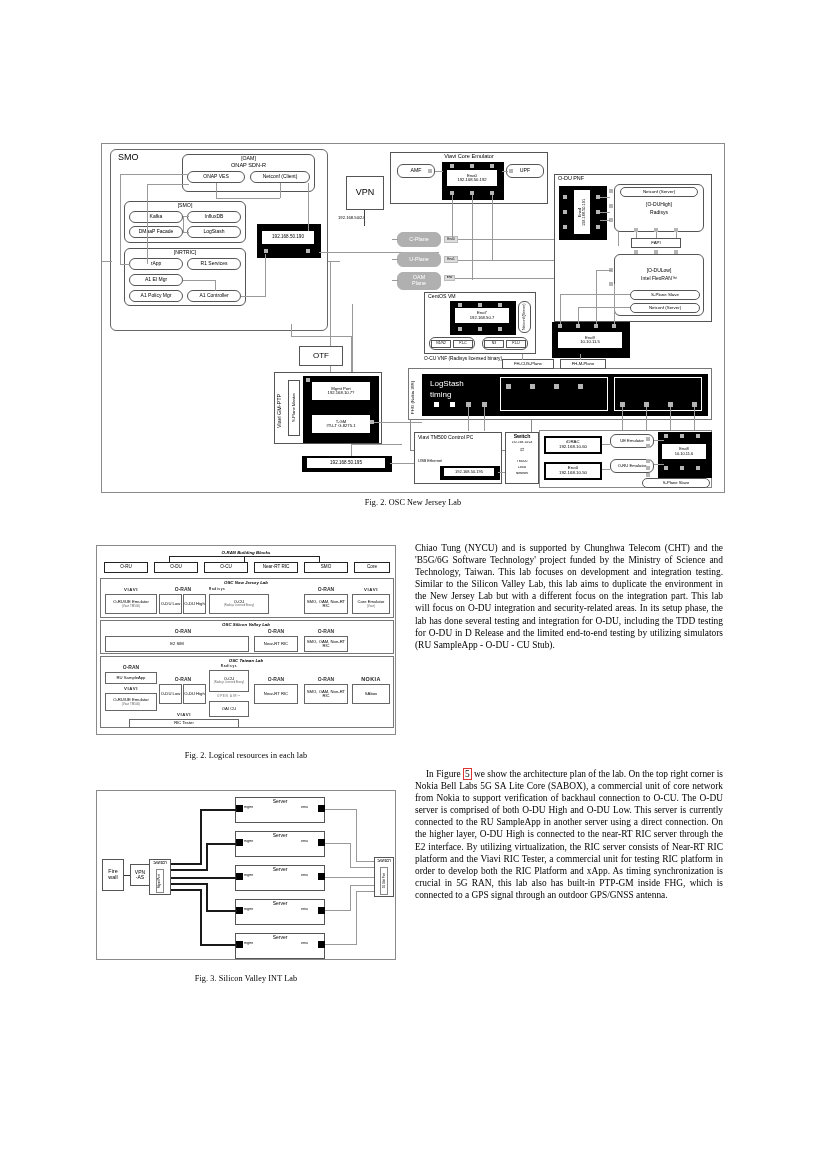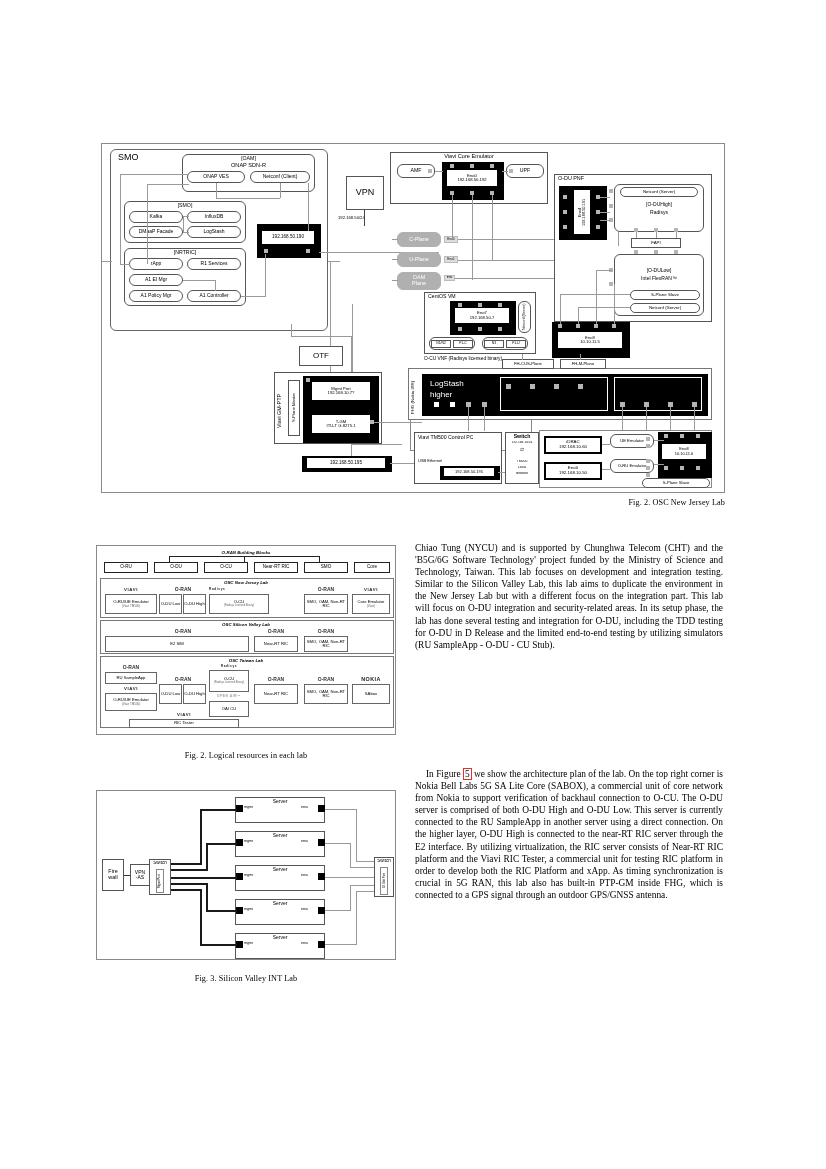--- a/index.html
+++ b/index.html
@@ -283,21 +283,21 @@
   <div class="lbl" style="left:406px;top:303px;width:28px;font-size:5px;text-align:center;color:#555;">⇄</div>
   <div class="lbl" style="left:403px;top:316px;width:34px;text-align:center;font-size:3.4px;">TM500</div>
   <div class="lbl" style="left:403px;top:322px;width:34px;text-align:center;font-size:3.4px;">Local</div>
   <div class="lbl" style="left:403px;top:328px;width:34px;text-align:center;font-size:3.4px;">Network</div>
   <div class="ln" style="left:396px;top:328px;width:7px;height:1px;"></div>
 
   <div class="box" style="left:306px;top:224px;width:304px;height:52px;border:1px solid #777;"></div>
   <div class="lbl vert" style="left:309px;top:232px;width:10px;height:42px;font-size:4.4px;text-align:center;">FHG (Nokia IXR)</div>
   <div class="blk" style="position:absolute;left:320px;top:230px;width:284px;height:40px;"></div>
   <div class="lbl" style="left:328px;top:236px;font-size:8px;color:#fff;">LogStash</div>
-  <div class="lbl" style="left:328px;top:247px;font-size:8px;color:#fff;">higher</div>
+  <div class="lbl" style="left:328px;top:247px;font-size:8px;color:#fff;">timing</div>
   <div class="box" style="left:400px;top:215px;width:52px;height:10px;font-size:4.2px;">FH-CUS-Plane</div>
   <div class="box" style="left:458px;top:215px;width:46px;height:10px;font-size:4.2px;">FH-M-Plane</div>
   <div class="box" style="left:398px;top:233px;width:108px;height:34px;border:1px solid #fff;background:#000;"></div>
   <div class="box" style="left:512px;top:233px;width:88px;height:34px;border:1px solid #fff;background:#000;"></div>
   <div class="port" style="left:332px;top:258px;width:5px;height:5px;"></div>
   <div class="port" style="left:348px;top:258px;width:5px;height:5px;"></div>
   <div class="pg" style="left:364px;top:258px;width:5px;height:5px;"></div>
   <div class="pg" style="left:380px;top:258px;width:5px;height:5px;"></div>
   <div class="pg" style="left:404px;top:240px;width:5px;height:5px;"></div>
   <div class="pg" style="left:428px;top:240px;width:5px;height:5px;"></div>
@@ -342,21 +342,21 @@
   <div class="pg" style="left:594px;top:290px;width:4px;height:4px;"></div>
   <div class="pg" style="left:562px;top:322px;width:4px;height:4px;"></div>
   <div class="pg" style="left:578px;top:322px;width:4px;height:4px;"></div>
   <div class="pg" style="left:594px;top:322px;width:4px;height:4px;"></div>
   <div class="box rbox" style="left:540px;top:334px;width:68px;height:10px;font-size:4.2px;">S-Plane Slave</div>
   <div class="ln" style="left:500px;top:300px;width:8px;height:1px;"></div>
   <div class="ln" style="left:500px;top:325px;width:8px;height:1px;"></div>
   <div class="ln" style="left:552px;top:296px;width:10px;height:1px;"></div>
   <div class="ln" style="left:552px;top:320px;width:10px;height:1px;"></div>
 </div>
-<div class="cap" style="left:101px;top:498px;width:624px;text-align:right;">Fig. 2.   OSC New Jersey Lab</div>
+<div class="cap" style="left:101px;top:498px;width:624px;">Fig. 2.   OSC New Jersey Lab</div>
 
 <div class="fig" id="fig3">
   <div class="f3hdr" style="top:4px;">O-RAN Building Blocks</div>
   <div class="ln" style="left:72px;top:10px;width:150px;height:1px;background:#222;"></div>
   <div class="ln" style="left:72px;top:10px;width:1px;height:6px;background:#222;"></div>
   <div class="ln" style="left:222px;top:10px;width:1px;height:6px;background:#222;"></div>
   <div class="ln" style="left:147px;top:10px;width:1px;height:6px;background:#222;"></div>
 
   <div class="box" style="left:7px;top:16px;width:44px;height:11px;font-size:4.6px;border:1.4px solid #222;">O-RU</div>
   <div class="box" style="left:57px;top:16px;width:44px;height:11px;font-size:4.6px;border:1.4px solid #222;">O-DU</div>

